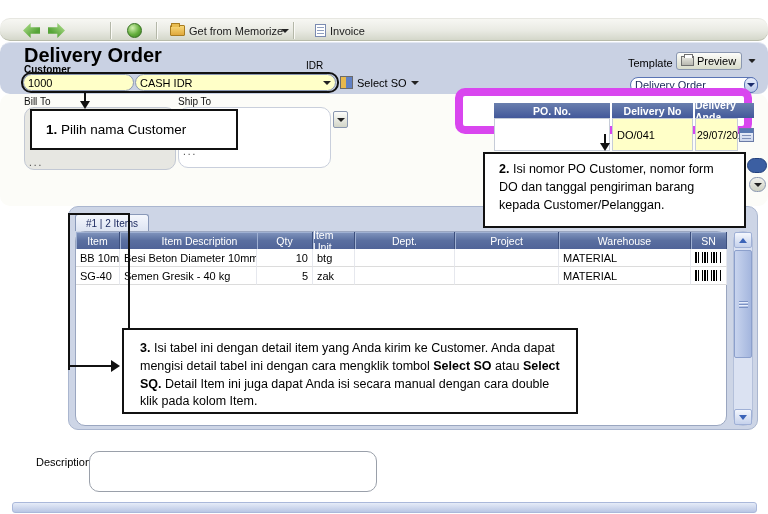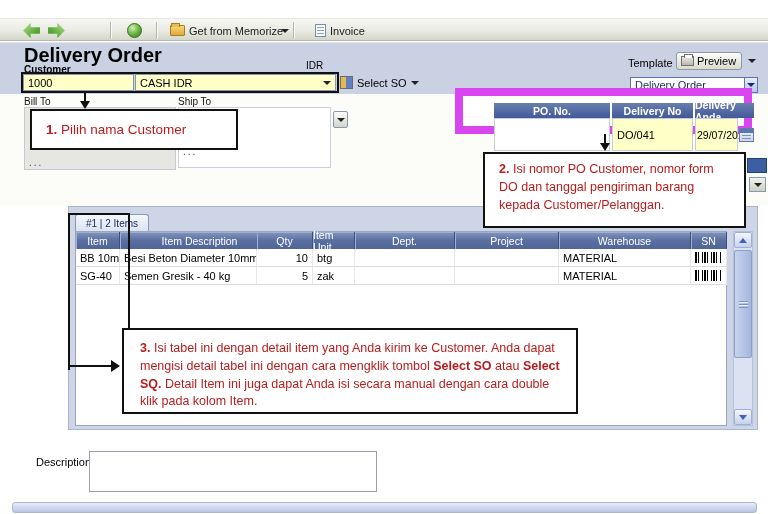--- a/index.html
+++ b/index.html
@@ -1,21 +1,21 @@
 <!DOCTYPE html>
 <html><head>
 <meta charset="utf-8">
 <style>
   * { margin:0; padding:0; box-sizing:border-box; }
   html,body { background:#fff; }
   #screen {
     position:relative; width:768px; height:514px; overflow:hidden;
     font-family:"Liberation Sans", sans-serif; background:#fff; color:#000;
   }
-  .abs { position:absolute; }
+  .abs { position:absolute;border-radius:10px; }
   .nowrap { white-space:nowrap; }
 
   
   #toolbar { left:0; top:18px; width:768px; height:23px;
     background:linear-gradient(180deg,#f7f7f3 0%,#e9eae3 55%,#d4d7ca 100%);
     border-top:1px solid #e7e7e1; border-bottom:1px solid #b9bcab; }
   .tb-item { position:absolute; top:3px; height:17px; display:flex; align-items:center; gap:4px;
     font-size:11px; color:#1a1a1a; }
   .arrow-left { width:17px; height:15px; background:linear-gradient(135deg,#b8e494,#56a438 70%);
     clip-path:polygon(45% 0,45% 28%,100% 28%,100% 72%,45% 72%,45% 100%,0 50%); }
@@ -97,21 +97,21 @@
   .sb-btn { position:absolute; left:0; width:18px; height:16px; background:linear-gradient(#f4f7fd,#c6d2ec);
     border:1px solid #9fb0d6; border-radius:2px; display:flex; align-items:center; justify-content:center; }
   .chev-up { width:0; height:0; border-left:4px solid transparent; border-right:4px solid transparent; border-bottom:5px solid #3c64b8; }
   .chev-dn { width:0; height:0; border-left:4px solid transparent; border-right:4px solid transparent; border-top:5px solid #3c64b8; }
   #sb-thumb { position:absolute; left:0; top:18px; width:18px; height:108px;
     background:linear-gradient(90deg,#c8d4ee,#a4b6de); border:1px solid #8ca0cc; border-radius:2px; }
   #sb-thumb:after { content:""; position:absolute; left:4px; top:50px; width:9px; height:7px;
     background:repeating-linear-gradient(180deg,#7c92c4 0 1px,#e8eefc 1px 2px,transparent 2px 3px); }
 
   
-  .ann-box { position:absolute; background:#fff; border:2px solid #111; z-index:8; font-size:12.5px; line-height:1.42; color:#b91c1c; }
+  .ann-box { position:absolute; background:#fff; border:2px solid #111; z-index:8; font-size:12.5px; line-height:1.42; color:#000000; }
   .ann-num { font-weight:bold; }
   .ann-bold { font-weight:bold; }
   .vline { position:absolute; width:2px; background:#111; z-index:7; }
   .hline { position:absolute; height:2px; background:#111; z-index:7; }
   .arr-down { position:absolute; width:0; height:0; border-left:5px solid transparent; border-right:5px solid transparent;
     border-top:8px solid #111; z-index:7; }
   .arr-right { position:absolute; width:0; height:0; border-top:6px solid transparent; border-bottom:6px solid transparent;
     border-left:9px solid #111; z-index:7; }
   #ann1 { left:30px; top:109px; width:208px; height:41px; padding:9px 0 0 14px; font-size:13.5px; }
   #ann2 { left:483px; top:152px; width:263px; height:76px; padding:7px 10px 0 14px; }

